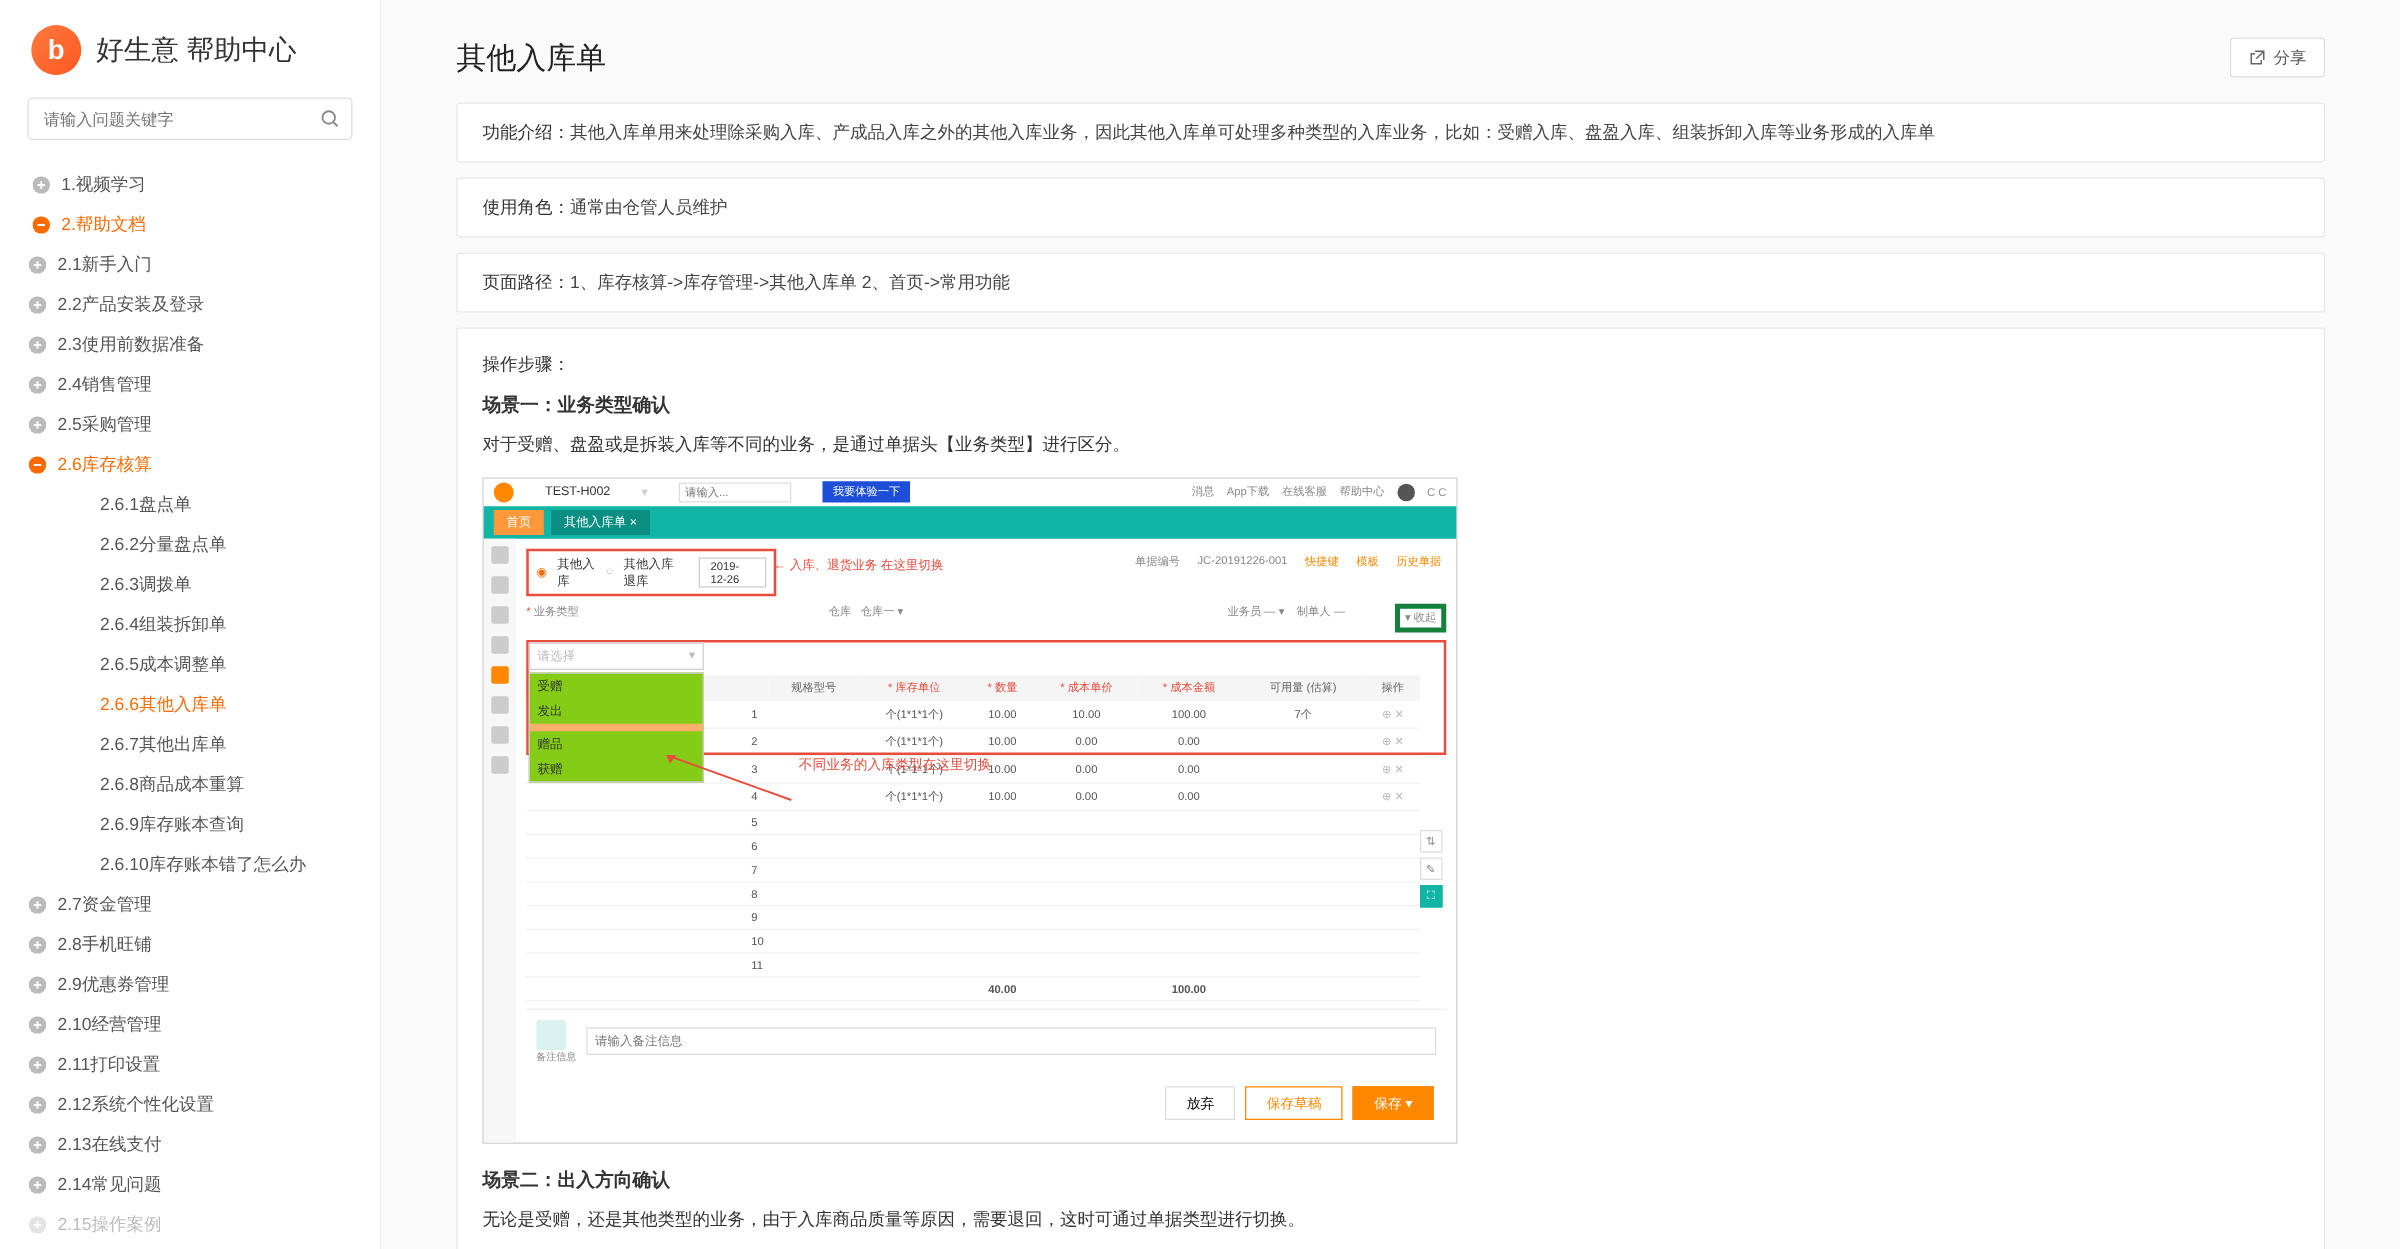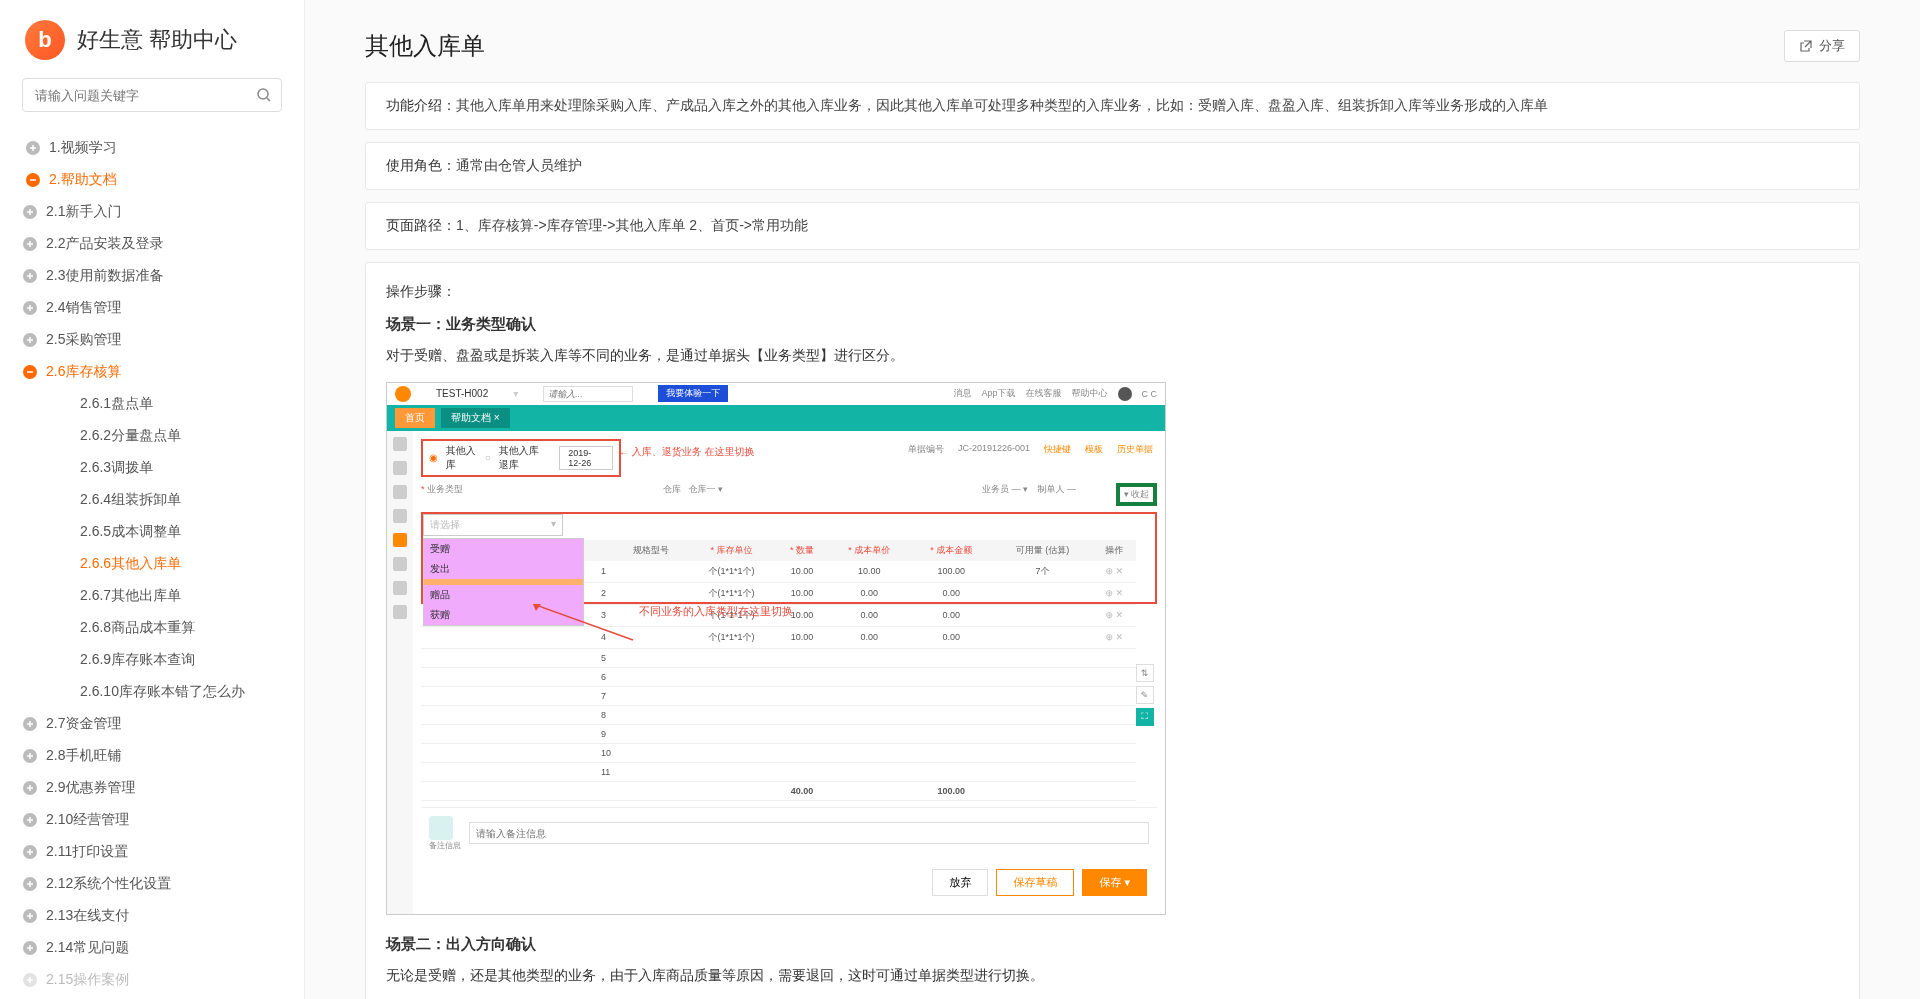--- a/index.html
+++ b/index.html
@@ -38,21 +38,21 @@
 .shot-sb{width:26px;background:#f7f7f7;display:flex;flex-direction:column;align-items:center;padding-top:6px;gap:10px}
 .shot-sb .sb-ic{width:14px;height:14px;background:#ccc;border-radius:2px}
 .shot-sb .sb-ic.act{background:#ff8800}
 .shot-main{flex:1;padding:8px}
 .radio-row{display:flex;align-items:center;gap:8px;border:2px solid #e74c3c;padding:3px 6px;width:200px;position:relative}
 .radio-row .arrow1{position:absolute;left:100%;top:4px;color:#e74c3c;font-size:10px;white-space:nowrap}
 .meta-row{display:flex;justify-content:flex-end;gap:14px;font-size:9px;color:#888;padding:4px 4px 8px}
 .meta-row .tag{color:#ff8800}
 .filter-row{border:2px solid #e74c3c;padding:0;margin-top:4px;position:relative;height:92px}
 .filter-row .dd{border:1px solid #ccc;width:140px;background:#fff;padding:3px 6px}
-.dd-list{border:1px solid #ccc;width:161px;margin-top:2px;background:#f0abfc}
+.dd-list{border:1px solid #ccc;width:140px;margin-top:2px;background:#84cc16}
 .dd-list div{padding:3px 6px;font-size:10px}
 .dd-list div.sel{background:#ffb06b;color:#fff}
 .ann2{position:absolute;left:218px;top:92px;color:#e74c3c;font-size:11px}
 .tbl{width:100%;border-collapse:collapse;margin-top:-64px;font-size:9px}
 .tbl th{background:#f5f5f5;padding:4px;text-align:center;color:#666;font-weight:normal}
 .tbl td{padding:4px;text-align:center;border-bottom:1px solid #f0f0f0;color:#555}
 .tbl td.l{text-align:left;padding-left:180px}
 .tbl tr.sum td{font-weight:bold}
 .side-tools{width:22px;display:flex;flex-direction:column;gap:4px;padding-top:60px}
 .side-tools div{width:18px;height:18px;border:1px solid #ddd;font-size:9px;display:flex;align-items:center;justify-content:center;color:#888}
@@ -310,35 +310,35 @@
       <div class="steps-lbl">操作步骤：</div>
       <div class="scene-title">场景一：业务类型确认</div>
       <div class="scene-text">对于受赠、盘盈或是拆装入库等不同的业务，是通过单据头【业务类型】进行区分。</div>
 
       <div class="shot">
         <div class="shot-top">
           <div style="display:flex;gap:25px;align-items:center">
             <span style="width:16px;height:16px;background:#ff8800;border-radius:50%;display:inline-block"></span>
             <span>TEST-H002</span>
             <span style="color:#ccc">▾</span>
-            <input style="width: 90px; height: 16px; border: 1px solid rgb(221, 221, 221); font-size: 9px; padding: 0px 4px; font-style: italic;" placeholder="请输入...">
+            <input style="width: 90px; height: 16px; border: 1px solid rgb(221, 221, 221); font-size: 9px; padding: 0px 4px;" placeholder="请输入...">
             <span style="background:#1d4ed8;color:#fff;padding:2px 8px;font-size:9px">我要体验一下</span>
           </div>
           <div class="shot-top-r">
             <span>消息</span>
             <span>App下载</span>
             <span>在线客服</span>
             <span>帮助中心</span>
             <span style="width:14px;height:14px;background:#555;border-radius:50%;display:inline-block"></span>
             <span>C C</span>
           </div>
         </div>
         <div class="shot-bar">
           <span class="tab-home">首页</span>
-          <span class="tab-cur">帮助文档 ×</span>
+          <span class="tab-cur">其他入库单 ×</span>
         </div>
         <div class="shot-body">
           <div class="shot-sb">
             <div class="sb-ic"></div>
             <div class="sb-ic"></div>
             <div class="sb-ic"></div>
             <div class="sb-ic"></div>
             <div class="sb-ic act"></div>
             <div class="sb-ic"></div>
             <div class="sb-ic"></div>

